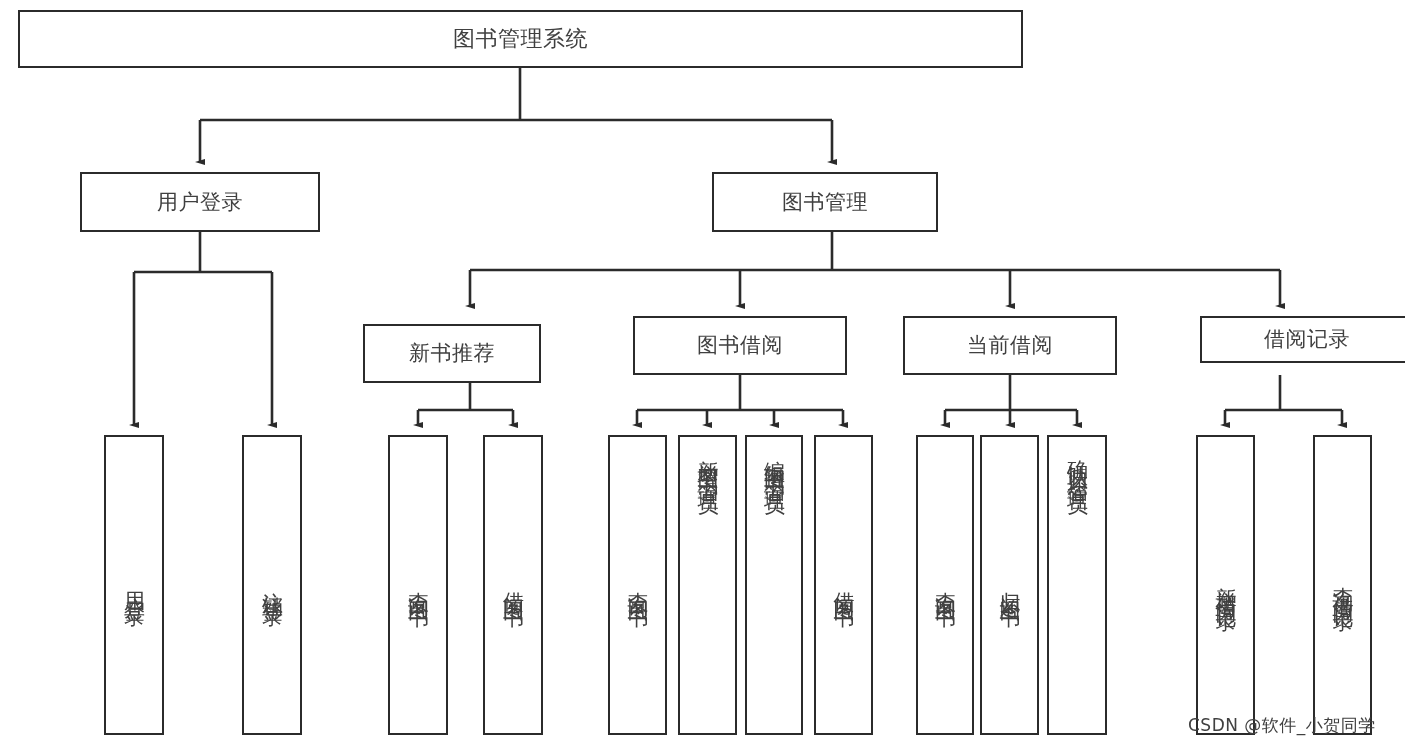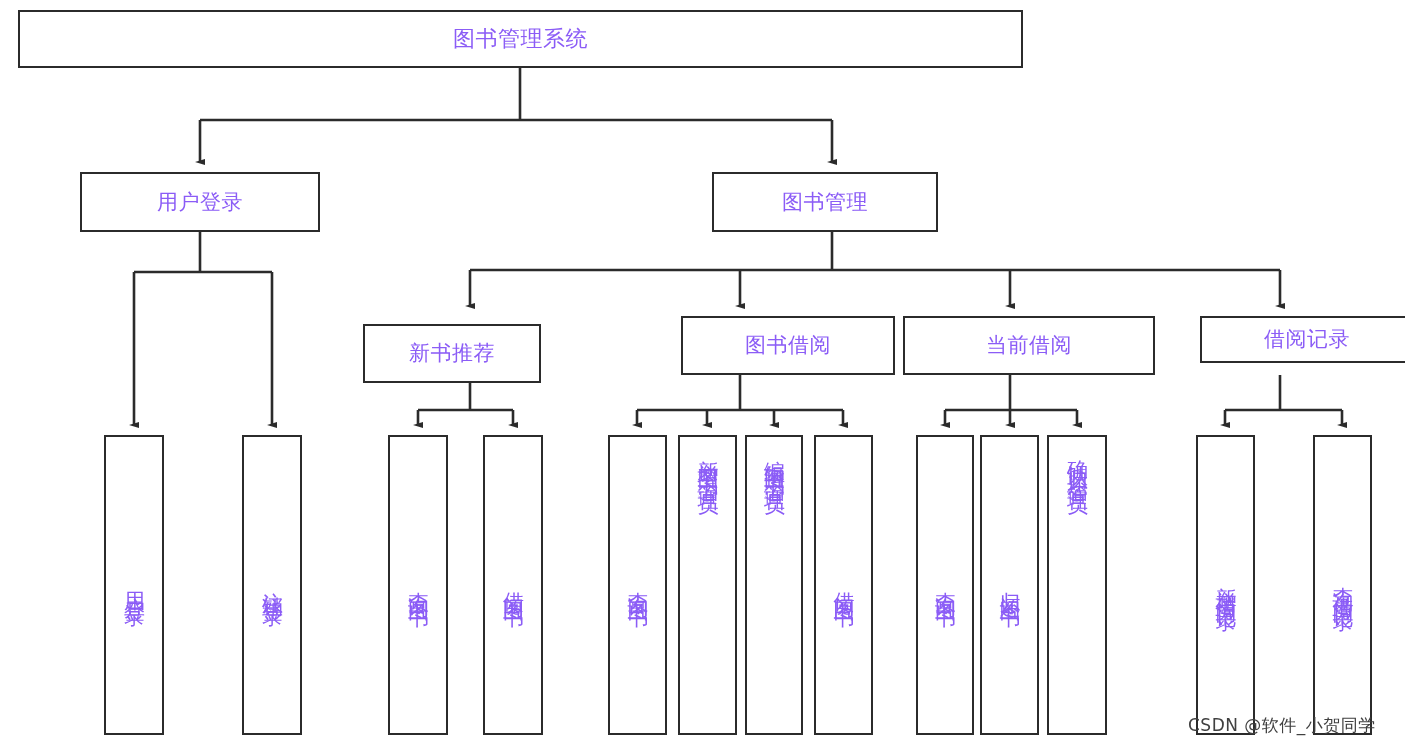--- a/index.html
+++ b/index.html
@@ -27,21 +27,21 @@
     height: 747px;
   }
   .node-box {
     position: absolute;
     box-sizing: border-box;
     border: 2px solid #2b2b2b;
     background: #ffffff;
     display: flex;
     align-items: center;
     justify-content: center;
-    color: #8b5cf6;
+    color: #404040;
   }
   .node-label {
     font-family: "DejaVu Sans", "Liberation Sans", sans-serif;
     line-height: 1.18;
     letter-spacing: 0.5px;
     white-space: nowrap;
   }
   .node-horizontal .node-label {
     font-size: 21px;
   }
@@ -136,24 +136,24 @@
   <div class="node-box node-horizontal" id="node-l2-0" style="left: 80px; top: 172px; width: 240px; height: 60px;">
     <span class="node-label">用户登录</span>
   </div>
   <div class="node-box node-horizontal" id="node-l2-1" style="left: 712px; top: 172px; width: 226px; height: 60px;">
     <span class="node-label">图书管理</span>
   </div>
 
   <div class="node-box node-horizontal" id="node-l3-0" style="left: 363px; top: 324px; width: 178px; height: 59px;">
     <span class="node-label">新书推荐</span>
   </div>
-  <div class="node-box node-horizontal" id="node-l3-1" style="left: 633px; top: 316px; width: 214px; height: 59px; margin-left: 48px;">
+  <div class="node-box node-horizontal" id="node-l3-1" style="left: 633px; top: 316px; width: 214px; height: 59px;">
     <span class="node-label">图书借阅</span>
   </div>
-  <div class="node-box node-horizontal" id="node-l3-2" style="left: 903px; top: 316px; width: 252px; height: 59px;">
+  <div class="node-box node-horizontal" id="node-l3-2" style="left: 903px; top: 316px; width: 214px; height: 59px;">
     <span class="node-label">当前借阅</span>
   </div>
   <div class="node-box node-horizontal" id="node-l3-3" style="left: 1200px; top: 316px; width: 214px; height: 47px;">
     <span class="node-label">借阅记录</span>
   </div>
 
   <div class="node-box node-vertical center-text" id="node-leaf-0" style="left: 104px; top: 435px; width: 60px; height: 300px;">
     <span class="node-label">用户登录</span>
   </div>
   <div class="node-box node-vertical center-text" id="node-leaf-1" style="left: 242px; top: 435px; width: 60px; height: 300px;">

